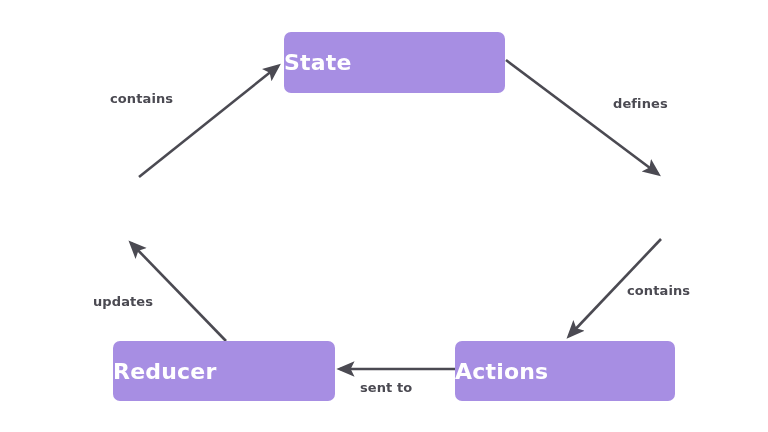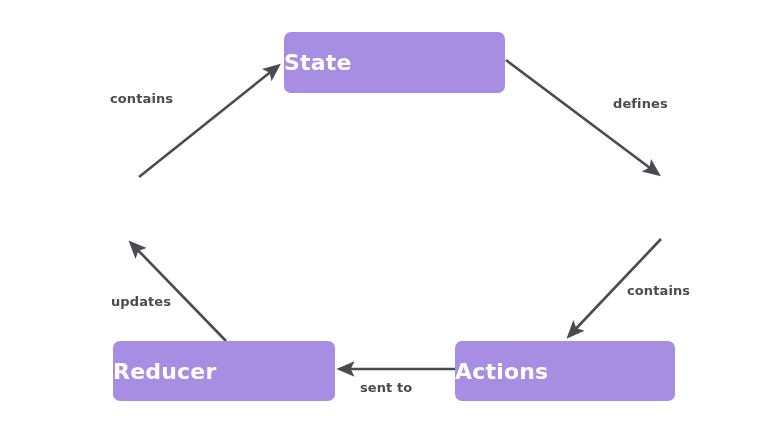--- a/index.html
+++ b/index.html
@@ -55,21 +55,21 @@
   #node-state   { left: 284px; top: 32px;  width: 221px; height: 61px; }
   #node-ui      { left: 551px; top: 178px; width: 211px; height: 60px; }
   #node-actions { left: 455px; top: 341px; width: 220px; height: 60px; }
   #node-reducer { left: 113px; top: 341px; width: 222px; height: 60px; }
   #node-store   { left: 18px;  top: 178px; width: 222px; height: 60px; }
   
   #label-contains { left: 110px; top: 91px;  }
   #label-defines  { left: 565px; top: 96px; margin-left: 48px;  }
   #label-triggers { left: 627px; top: 283px; }
   #label-sentto   { left: 360px; top: 380px; }
-  #label-updates  { left: 111px;  top: 294px; text-align: right; }
+  #label-updates  { left: 93px;  top: 294px; text-align: right; }
 </style>
 </head>
 <body>
 
 <div id="canvas">
 
   <svg id="edges" viewBox="0 0 768 432" width="768" height="432" xmlns="http://www.w3.org/2000/svg">
     <defs>
       <marker id="arrowhead" markerWidth="7" markerHeight="7" refX="5.6" refY="3" orient="auto" markerUnits="strokeWidth">
         <path d="M0,0 L7,3 L0,6 L1.5,3 Z" fill="#4b4a52"></path>

